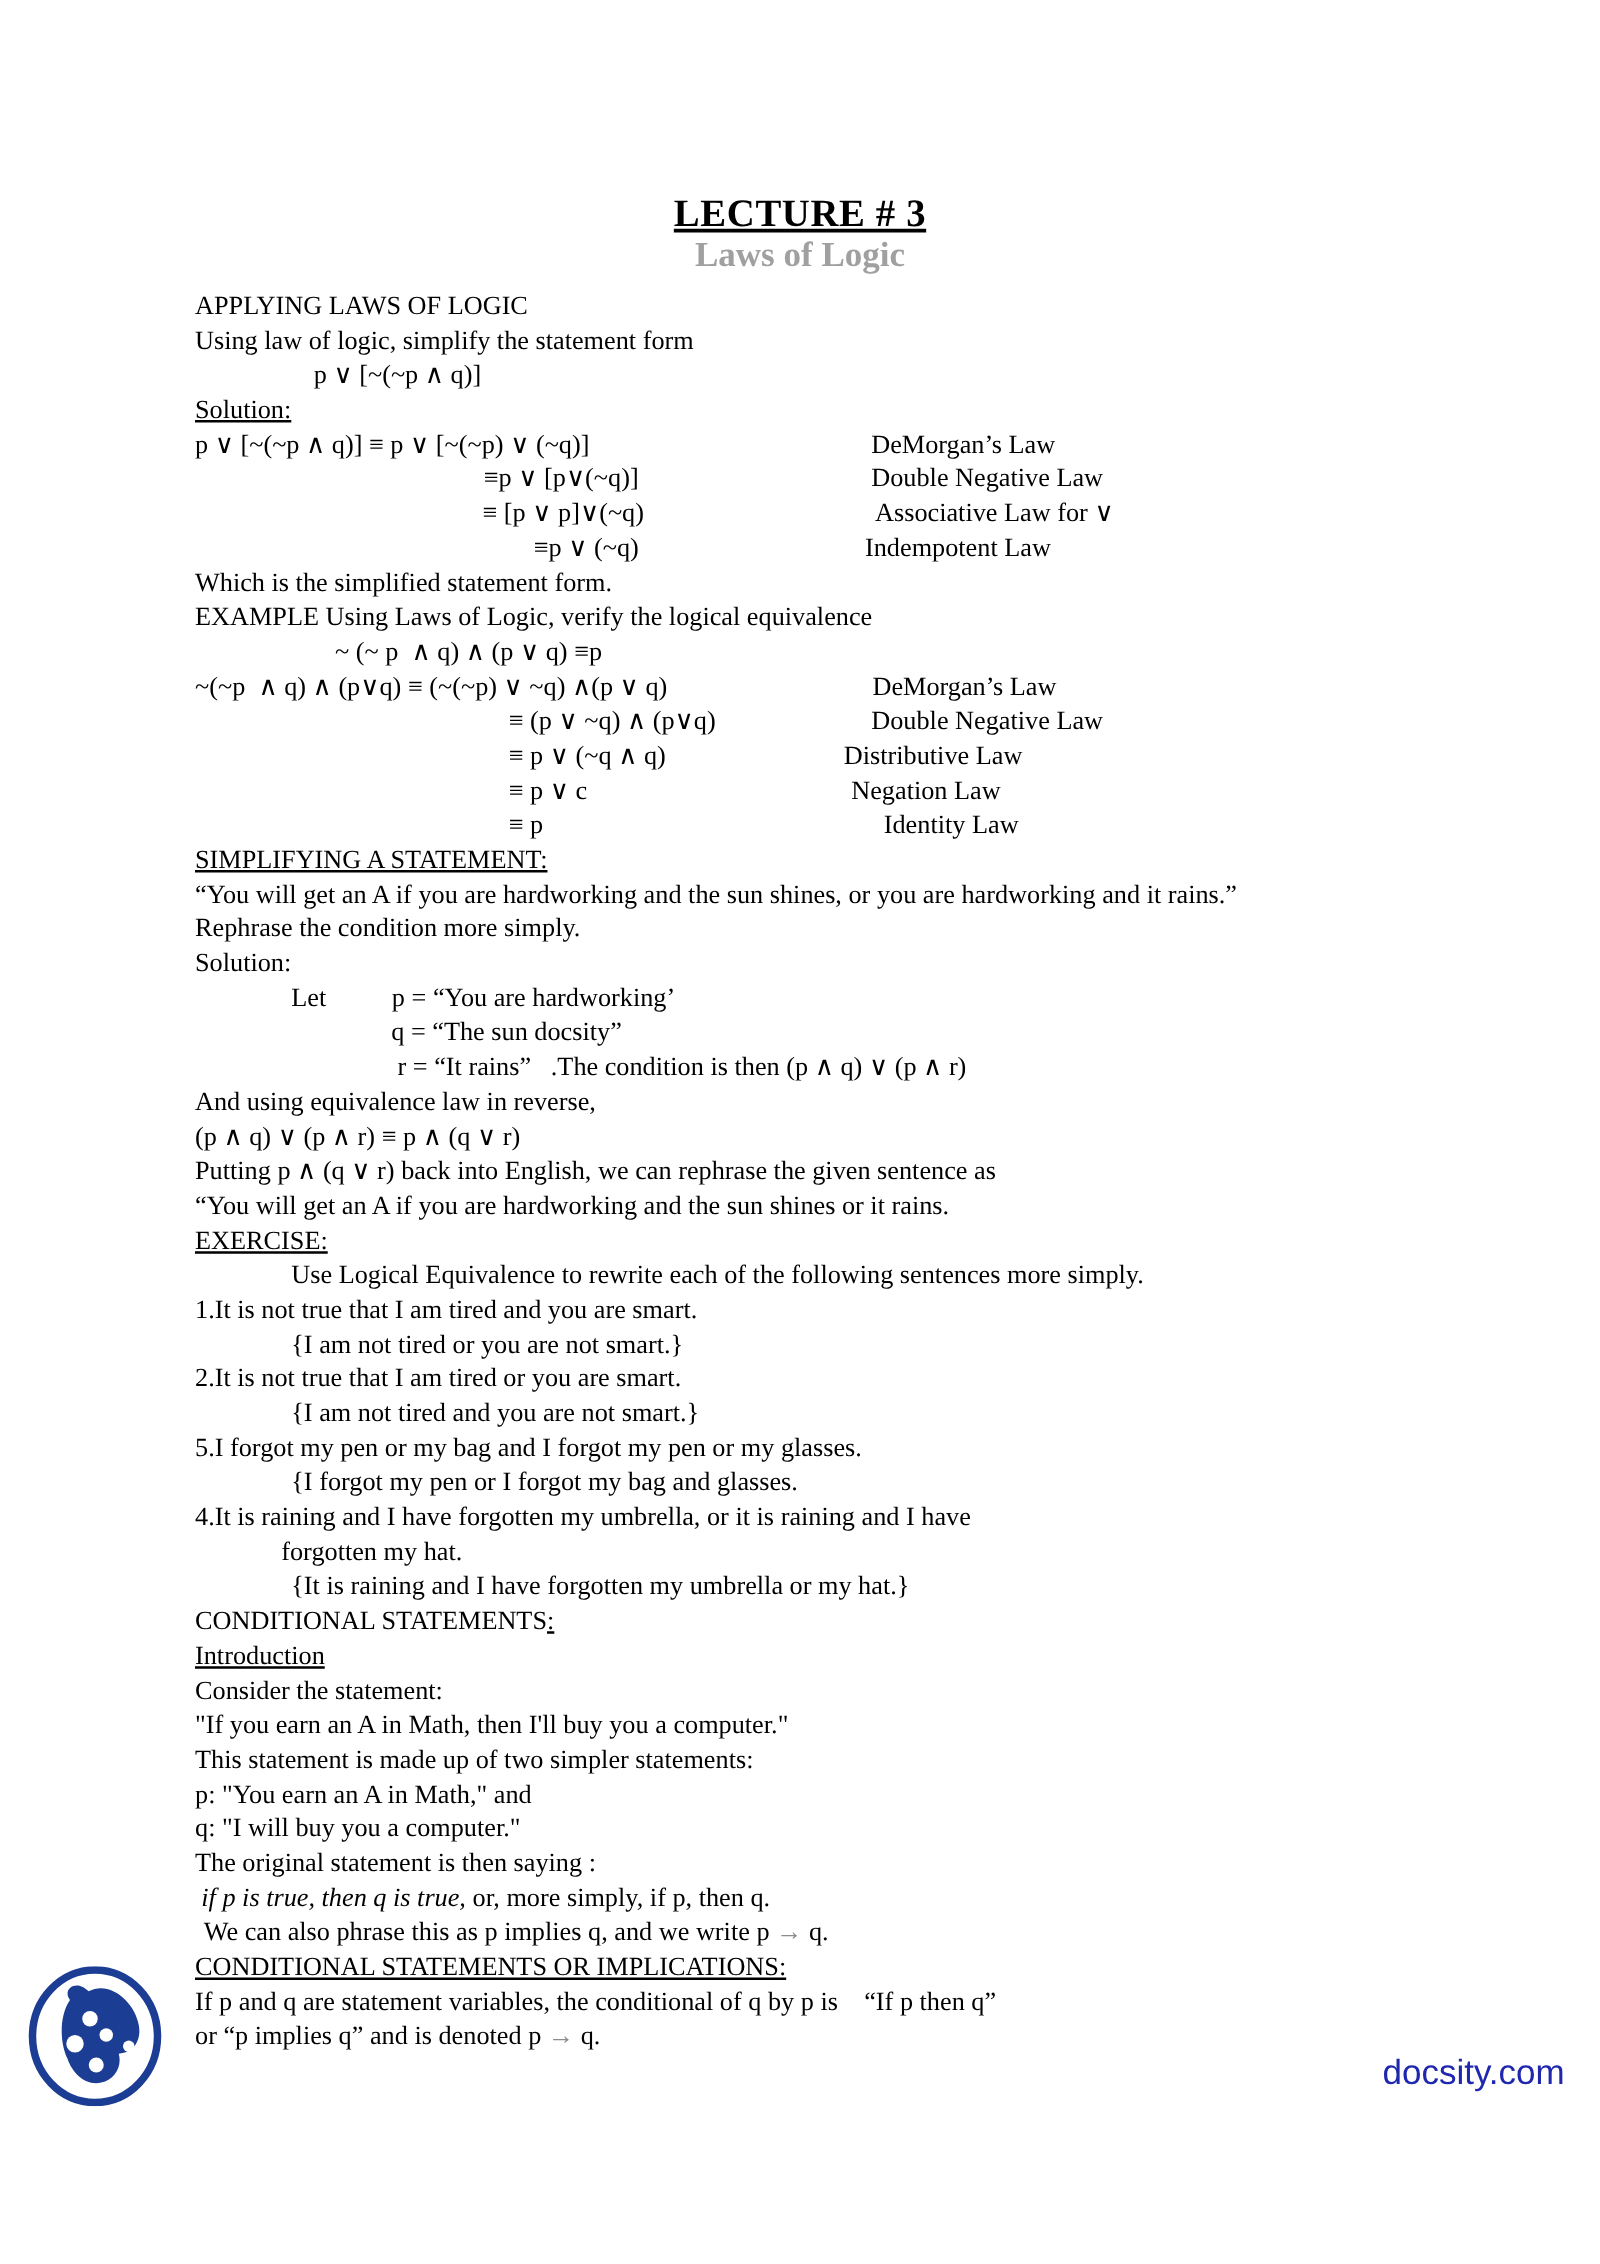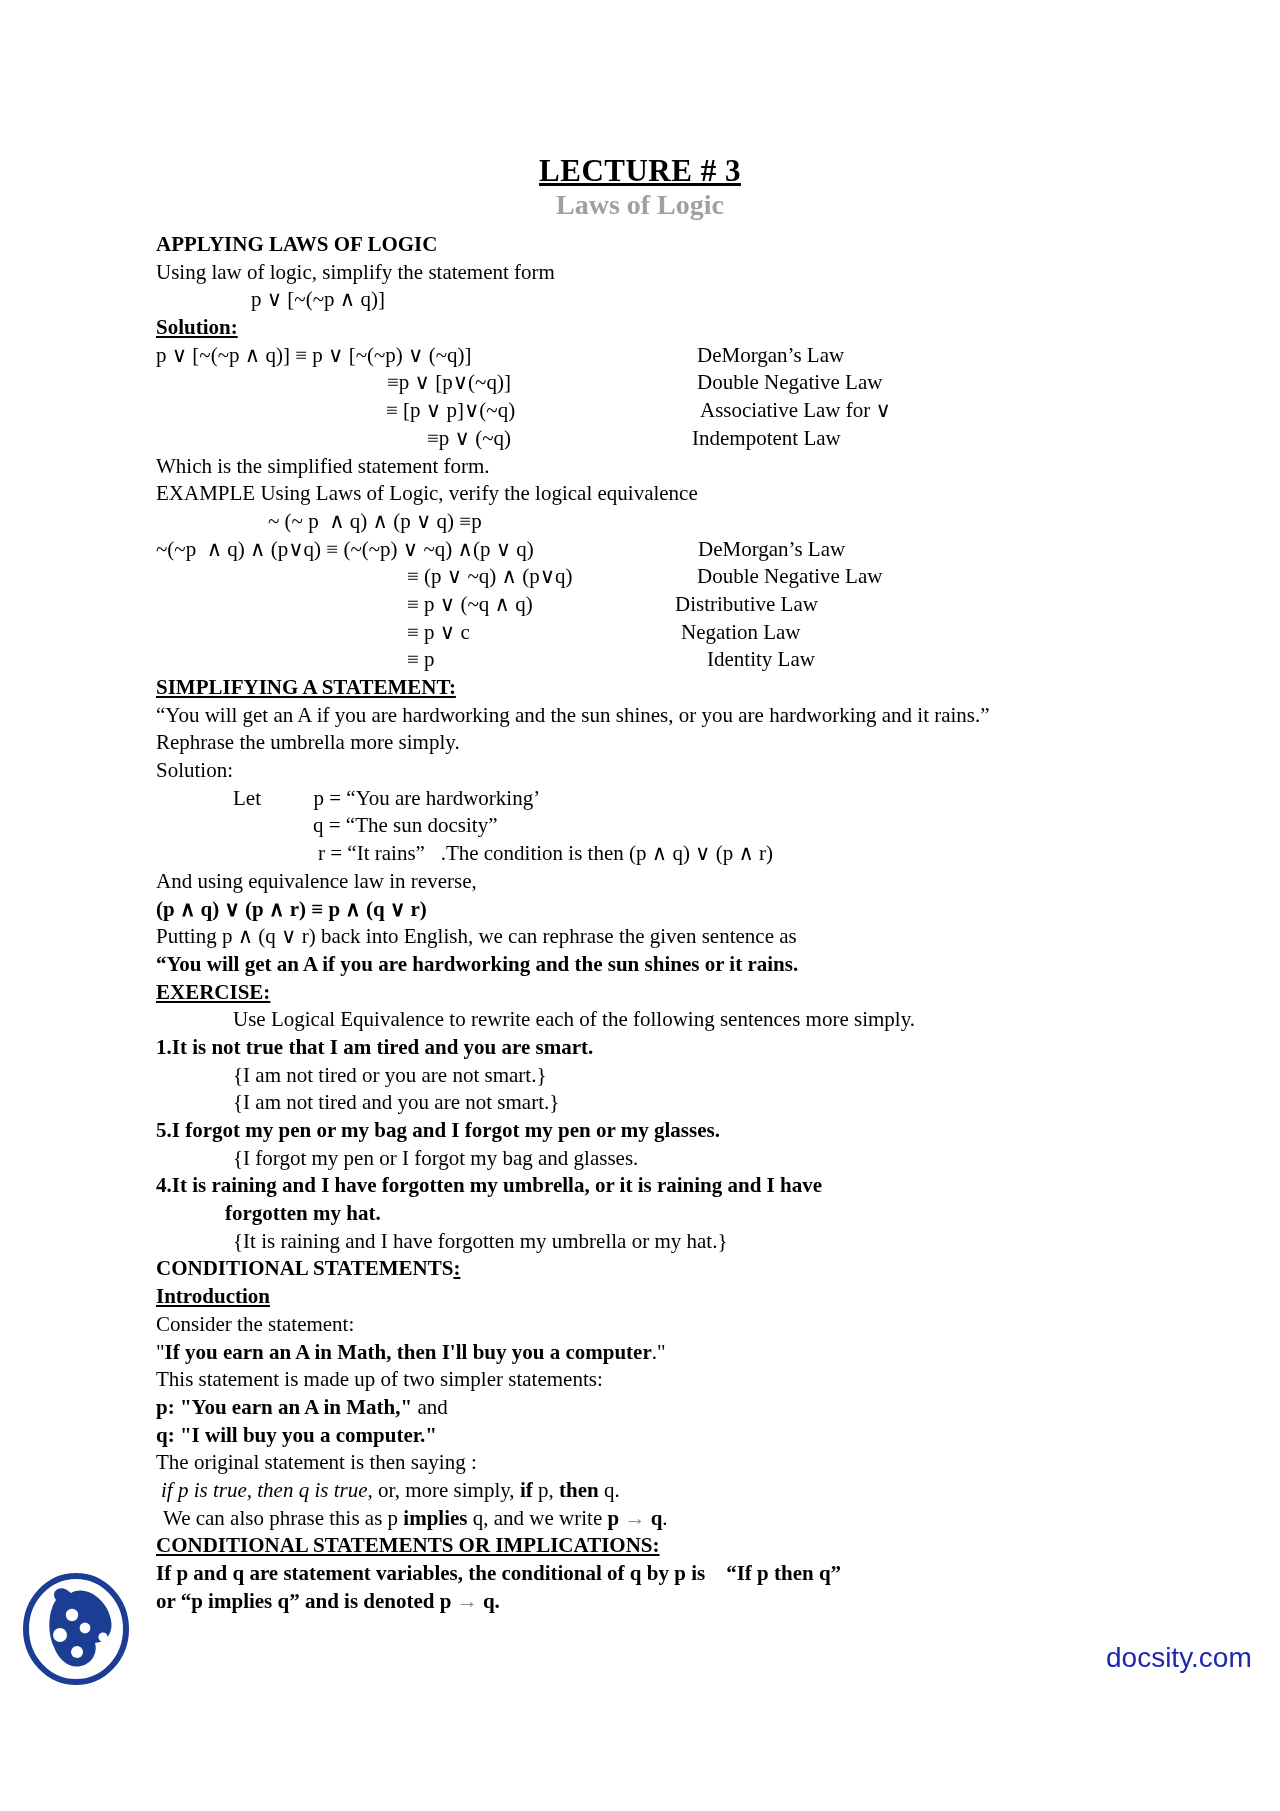--- a/index.html
+++ b/index.html
@@ -18,21 +18,21 @@
   }
   .doc-subtitle{
     font-weight:bold;font-size:28px;line-height:33px;
     color:var(--subtitle-gray);margin:0;
   }
   .content{position:absolute;left:156px;top:231px;width:1090px;}
   .line{
     position:relative;height:27.7px;line-height:27.7px;
     white-space:pre;
   }
-  .line .b{font-weight:bold;}
+  .line .b{font-weight:normal;}
   .line .i{font-style:italic;}
   .line .u{text-decoration:underline;}
   .line .g{color:var(--arrow-gray);}
   .law{position:absolute;top:0;}
   .logo{position:absolute;left:22px;top:1573px;width:108px;height:112px;}
   .watermark{
     position:absolute;left:1106px;top:1642px;
     font-family:"Liberation Sans", sans-serif;
     font-size:28px;line-height:31px;color:var(--brand-blue-text);
   }
@@ -59,33 +59,34 @@
       <div class="line" style="padding-left: 0px;"><span class="">Which is the simplified statement form.</span></div>
       <div class="line" style="padding-left: 0px;"><span class="">EXAMPLE Using Laws of Logic, verify the logical equivalence</span></div>
       <div class="line" style="padding-left: 112px;"><span class="">~ (~ p&nbsp; ∧ q) ∧ (p ∨ q) ≡p</span></div>
       <div class="line" style="padding-left: 0px;"><span class="">~(~p&nbsp; ∧ q) ∧ (p∨q) ≡ (~(~p) ∨ ~q) ∧(p ∨ q)</span><span class="law" style="left: 542px;">DeMorgan’s Law</span></div>
       <div class="line" style="padding-left: 251px;"><span class="">≡ (p ∨ ~q) ∧ (p∨q)</span><span class="law" style="left: 541px;">Double Negative Law</span></div>
       <div class="line" style="padding-left: 251px;"><span class="">≡ p ∨ (~q ∧ q)</span><span class="law" style="left: 519px;">Distributive Law</span></div>
       <div class="line" style="padding-left: 251px;"><span class="">≡ p ∨ c</span><span class="law" style="left: 525px;">Negation Law</span></div>
       <div class="line" style="padding-left: 251px;"><span class="">≡ p</span><span class="law" style="left: 551px;">Identity Law</span></div>
       <div class="line" style="padding-left: 0px;"><span class="b u ">SIMPLIFYING A STATEMENT:</span></div>
       <div class="line" style="padding-left: 0px;"><span class="">“You will get an A if you are hardworking and the sun shines, or you are hardworking and it rains.”</span></div>
-      <div class="line" style="padding-left: 0px;"><span class="">Rephrase the umbrella more simply.</span></div>
+      <div class="line" style="padding-left: 0px;"><span class="">Rephrase the condition more simply.</span></div>
       <div class="line" style="padding-left: 0px;"><span class="">Solution:</span></div>
       <div class="line" style="padding-left: 77px;"><span class="">Let&nbsp;&nbsp;&nbsp;&nbsp;&nbsp;&nbsp;&nbsp;&nbsp;&nbsp;&nbsp;p = “You are hardworking’</span></div>
       <div class="line" style="padding-left: 157px;"><span class="">q = “The sun docsity”</span></div>
       <div class="line" style="padding-left: 162px;"><span class="">r = “It rains”&nbsp;&nbsp;&nbsp;.The condition is then (p ∧ q) ∨ (p ∧ r)</span></div>
       <div class="line" style="padding-left: 0px;"><span class="">And using equivalence law in reverse,</span></div>
       <div class="line" style="padding-left: 0px;"><span class="b ">(p ∧ q) ∨ (p ∧ r) ≡ p ∧ (q ∨ r)</span></div>
       <div class="line" style="padding-left: 0px;"><span class="">Putting p ∧ (q ∨ r) back into English, we can rephrase the given sentence as</span></div>
       <div class="line" style="padding-left: 0px;"><span class="b ">“You will get an A if you are hardworking and the sun shines or it rains.</span></div>
       <div class="line" style="padding-left: 0px;"><span class="b u ">EXERCISE:</span></div>
       <div class="line" style="padding-left: 77px;"><span class="">Use Logical Equivalence to rewrite each of the following sentences more simply.</span></div>
       <div class="line" style="padding-left: 0px;"><span class="b ">1.It is not true that I am tired and you are smart.</span></div>
       <div class="line" style="padding-left: 77px;"><span class="">{I am not tired or you are not smart.}</span></div>
+      <div class="line" style="padding-left: 0px;"><span class="b ">2.It is not true that I am tired or you are smart.</span></div>
       <div class="line" style="padding-left: 77px;"><span class="">{I am not tired and you are not smart.}</span></div>
       <div class="line" style="padding-left: 0px;"><span class="b ">5.I forgot my pen or my bag and I forgot my pen or my glasses.</span></div>
       <div class="line" style="padding-left: 77px;"><span class="">{I forgot my pen or I forgot my bag and glasses.</span></div>
       <div class="line" style="padding-left: 0px;"><span class="b ">4.It is raining and I have forgotten my umbrella, or it is raining and I have</span></div>
       <div class="line" style="padding-left: 69px;"><span class="b ">forgotten my hat.</span></div>
       <div class="line" style="padding-left: 77px;"><span class="">{It is raining and I have forgotten my umbrella or my hat.}</span></div>
       <div class="line" style="padding-left: 0px;"><span class="b ">CONDITIONAL STATEMENTS</span><span class="b u ">:</span></div>
       <div class="line" style="padding-left: 0px;"><span class="b u ">Introduction</span></div>
       <div class="line" style="padding-left: 0px;"><span class="">Consider the statement:</span></div>
       <div class="line" style="padding-left: 0px;"><span class="">"</span><span class="b ">If you earn an A in Math, then I'll buy you a computer</span><span class="">."</span></div>

